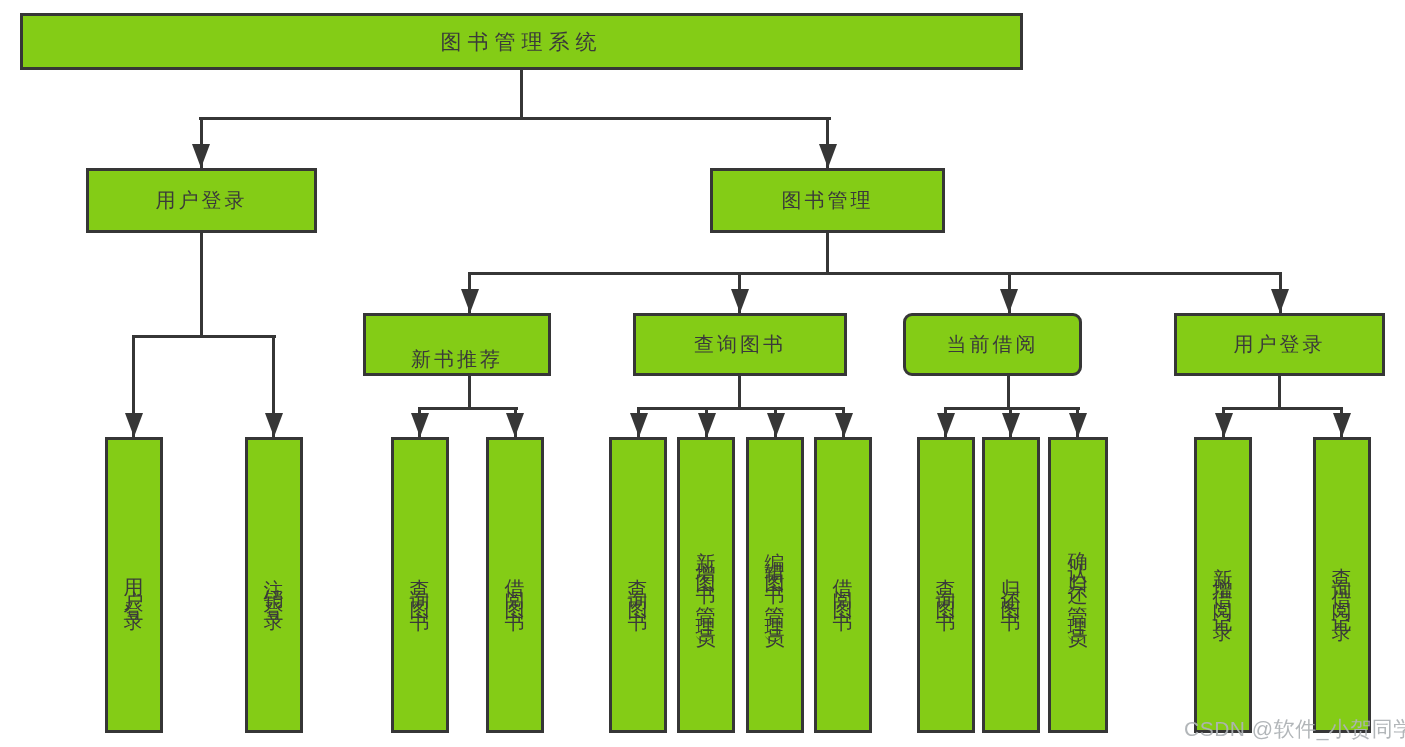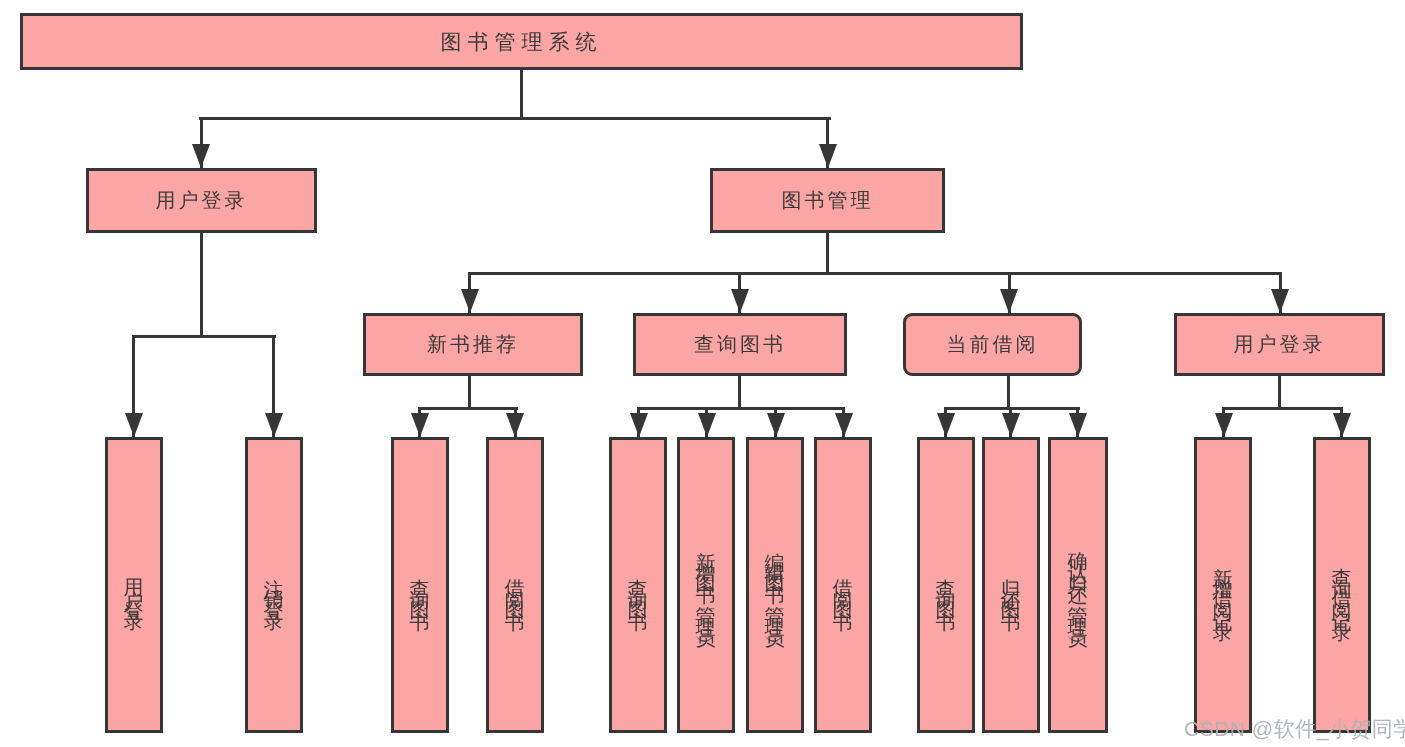--- a/index.html
+++ b/index.html
@@ -8,21 +8,21 @@
     width: 1405px;
     height: 747px;
     background: #ffffff;
     overflow: hidden;
     font-family: "Liberation Sans", sans-serif;
   }
   .box {
     position: absolute;
     box-sizing: border-box;
     border: 3px solid #363636;
-    background: #fca5a5;
+    background: #84cc16;
     display: flex;
     align-items: center;
     justify-content: center;
     color: #3a3a3a;
     font-size: 20px;
     letter-spacing: 3px;
     z-index: 2;
   }
   .box.title-box { letter-spacing: 6px; font-size: 21px; }
   .box.tall { top: 437px; width: 58px; height: 296px; }
@@ -122,21 +122,21 @@
     <span>图书管理系统</span>
   </div>
 
   <div class="box" style="left:86px; top:168px; width:231px; height:65px;">
     <span>用户登录</span>
   </div>
   <div class="box" style="left:710px; top:168px; width:235px; height:65px;">
     <span>图书管理</span>
   </div>
 
-  <div class="box" style="left:363px; top:313px; width:220px; height:63px;">
+  <div class="box" style="left:363px; top:313px; width:188px; height:63px;align-items:flex-end;">
     <span>新书推荐</span>
   </div>
   <div class="box" style="left:633px; top:313px; width:214px; height:63px;">
     <span>查询图书</span>
   </div>
   <div class="box" style="left:903px; top:313px; width:179px; height:63px;border-radius:9px;">
     <span>当前借阅</span>
   </div>
   <div class="box" style="left:1174px; top:313px; width:211px; height:63px;">
     <span>用户登录</span>

